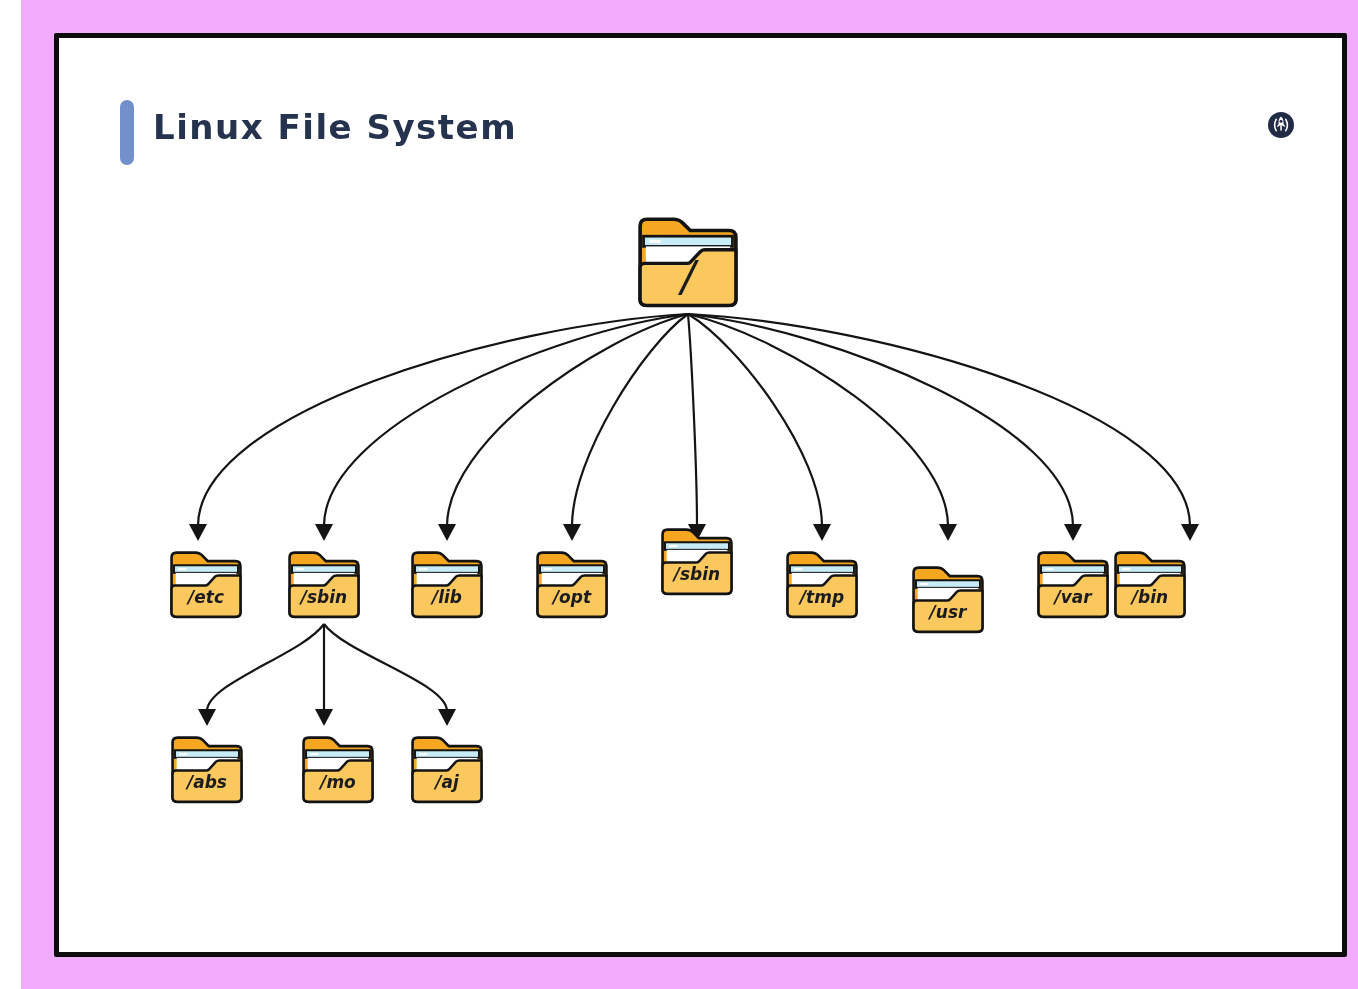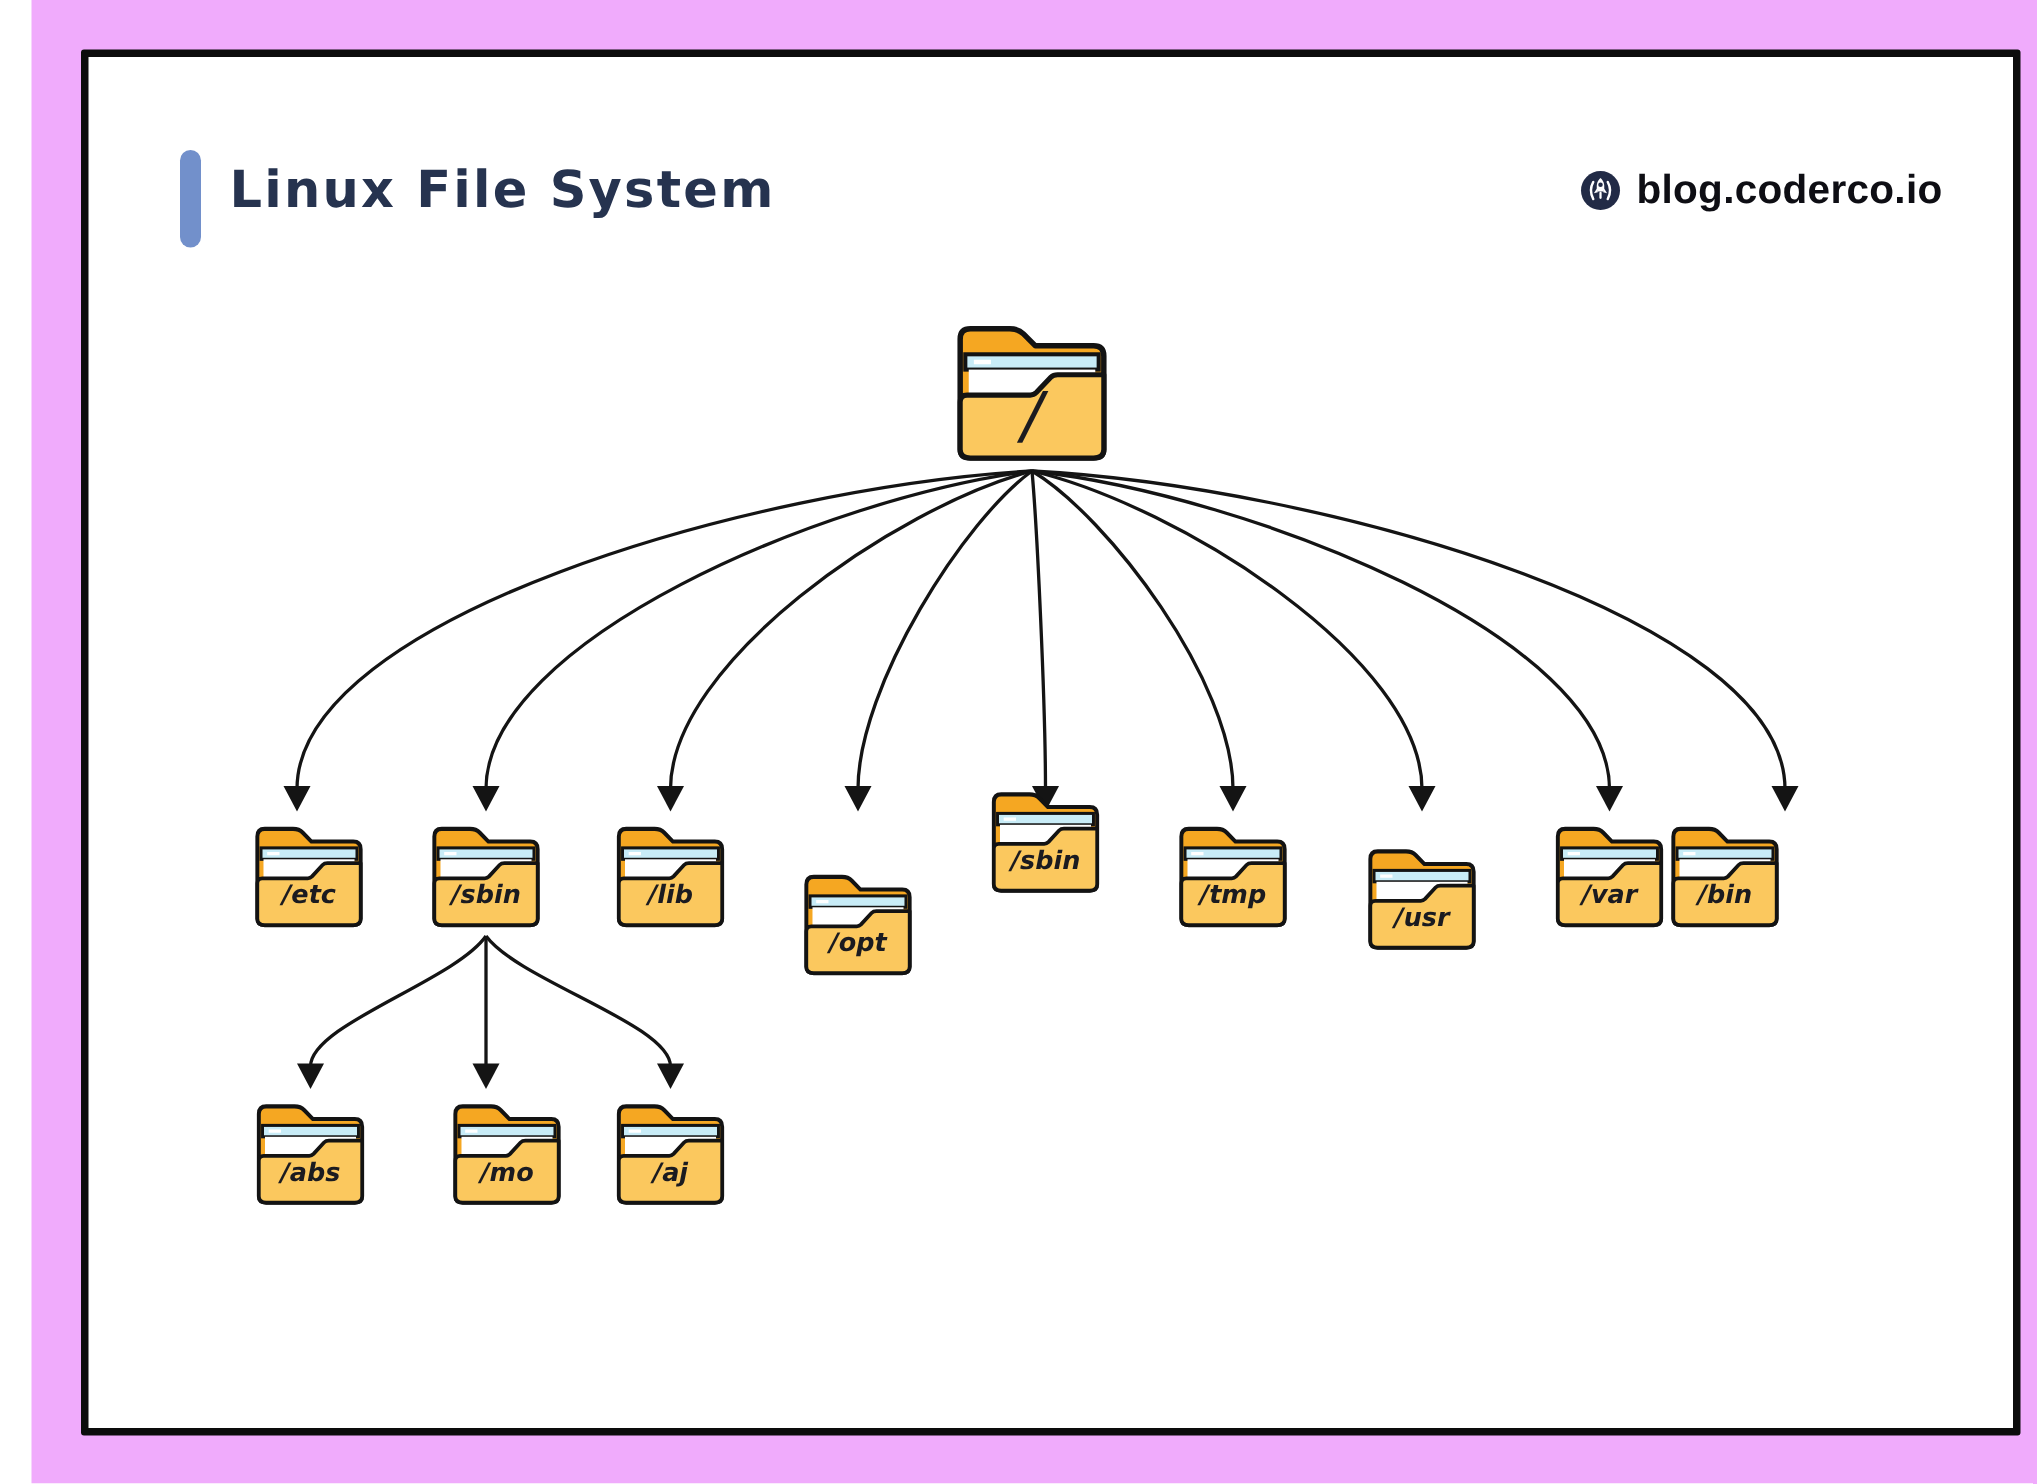--- a/index.html
+++ b/index.html
@@ -56,21 +56,20 @@
     <svg width="28" height="28" viewBox="0 0 28 28">
       <circle cx="14" cy="14" r="13" fill="#222B46"></circle>
       <path d="M 9.2 8.3 Q 6.0 14 9.2 19.7" stroke="#ffffff" stroke-width="1.6" fill="none" stroke-linecap="round"></path>
       <path d="M 18.8 8.3 Q 22.0 14 18.8 19.7" stroke="#ffffff" stroke-width="1.6" fill="none" stroke-linecap="round"></path>
       <path d="M 14 5.6 C 16.5 7.7 17.1 11.2 16.0 14.7 L 12.0 14.7 C 10.9 11.2 11.5 7.7 14 5.6 Z" fill="#ffffff"></path>
       <circle cx="14" cy="10.2" r="1.5" fill="#222B46"></circle>
       <path d="M 11.8 12.3 L 9.6 15.9 L 12.2 15.1 Z" fill="#ffffff"></path>
       <path d="M 16.2 12.3 L 18.4 15.9 L 15.8 15.1 Z" fill="#ffffff"></path>
       <path d="M 14 15.6 L 14 18.9" stroke="#ffffff" stroke-width="1.5" stroke-linecap="round"></path>
     </svg>
-    <span class="brand-text">blog.coderco.io</span>
   </div>
 
   <svg class="connectors" viewBox="0 0 1358 989">
       <path d="M 667 314 C 480.8 324.56, 177 412.2, 177 526" fill="none" stroke="#141414" stroke-width="2.2"></path>
       <polygon points="168,524 186,524 177,541" fill="#141414"></polygon>
       <path d="M 667 314 C 528.6800000000001 331.616, 303 427.32, 303 526" fill="none" stroke="#141414" stroke-width="2.2"></path>
       <polygon points="294,524 312,524 303,541" fill="#141414"></polygon>
       <path d="M 667 314 C 575.42 338.504, 426 442.08, 426 526" fill="none" stroke="#141414" stroke-width="2.2"></path>
       <polygon points="417,524 435,524 426,541" fill="#141414"></polygon>
       <path d="M 667 314 C 622.92 345.504, 551 457.08, 551 526" fill="none" stroke="#141414" stroke-width="2.2"></path>
@@ -127,21 +126,21 @@
       <div class="folder small" style="left: 385px; top: 545px; width: 82px; height: 76px;">
         <svg class="ficon" viewBox="0 0 100 90" preserveAspectRatio="none">
           <path d="M 8 80 L 8 15 Q 8 9 14 9 L 37 9 Q 42 9 45 12 L 52 19 L 86 19 Q 92 19 92 25 L 92 80 Q 92 85 86 85 L 14 85 Q 8 85 8 80 Z" fill="#F5A722" stroke="#131313" stroke-width="3.2" stroke-linejoin="round"></path>
           <rect x="11" y="24" width="78" height="9" fill="#C8ECF7" stroke="#131313" stroke-width="2.4"></rect>
           <line x1="16" y1="28.5" x2="26" y2="28.5" stroke="#FFFFFF" stroke-width="2.6"></line>
           <rect x="13" y="33" width="74" height="16" fill="#FFFFFF"></rect>
           <path d="M 8 80 L 8 52 Q 8 48 12 48 L 49 48 Q 51 48 52.5 46.5 L 61 37.5 Q 62.5 36 65 36 L 92 36 L 92 80 Q 92 85 86 85 L 14 85 Q 8 85 8 80 Z" fill="#FBC85E" stroke="#131313" stroke-width="3" stroke-linejoin="round"></path>
         </svg>
         <span class="flabel">/lib</span>
       </div>
-      <div class="folder small" style="left: 510px; top: 577px; width: 82px; height: 76px;">
+      <div class="folder small" style="left: 510px; top: 545px; width: 82px; height: 76px;">
         <svg class="ficon" viewBox="0 0 100 90" preserveAspectRatio="none">
           <path d="M 8 80 L 8 15 Q 8 9 14 9 L 37 9 Q 42 9 45 12 L 52 19 L 86 19 Q 92 19 92 25 L 92 80 Q 92 85 86 85 L 14 85 Q 8 85 8 80 Z" fill="#F5A722" stroke="#131313" stroke-width="3.2" stroke-linejoin="round"></path>
           <rect x="11" y="24" width="78" height="9" fill="#C8ECF7" stroke="#131313" stroke-width="2.4"></rect>
           <line x1="16" y1="28.5" x2="26" y2="28.5" stroke="#FFFFFF" stroke-width="2.6"></line>
           <rect x="13" y="33" width="74" height="16" fill="#FFFFFF"></rect>
           <path d="M 8 80 L 8 52 Q 8 48 12 48 L 49 48 Q 51 48 52.5 46.5 L 61 37.5 Q 62.5 36 65 36 L 92 36 L 92 80 Q 92 85 86 85 L 14 85 Q 8 85 8 80 Z" fill="#FBC85E" stroke="#131313" stroke-width="3" stroke-linejoin="round"></path>
         </svg>
         <span class="flabel">/opt</span>
       </div>
       <div class="folder small" style="left: 635px; top: 522px; width: 82px; height: 76px;">

